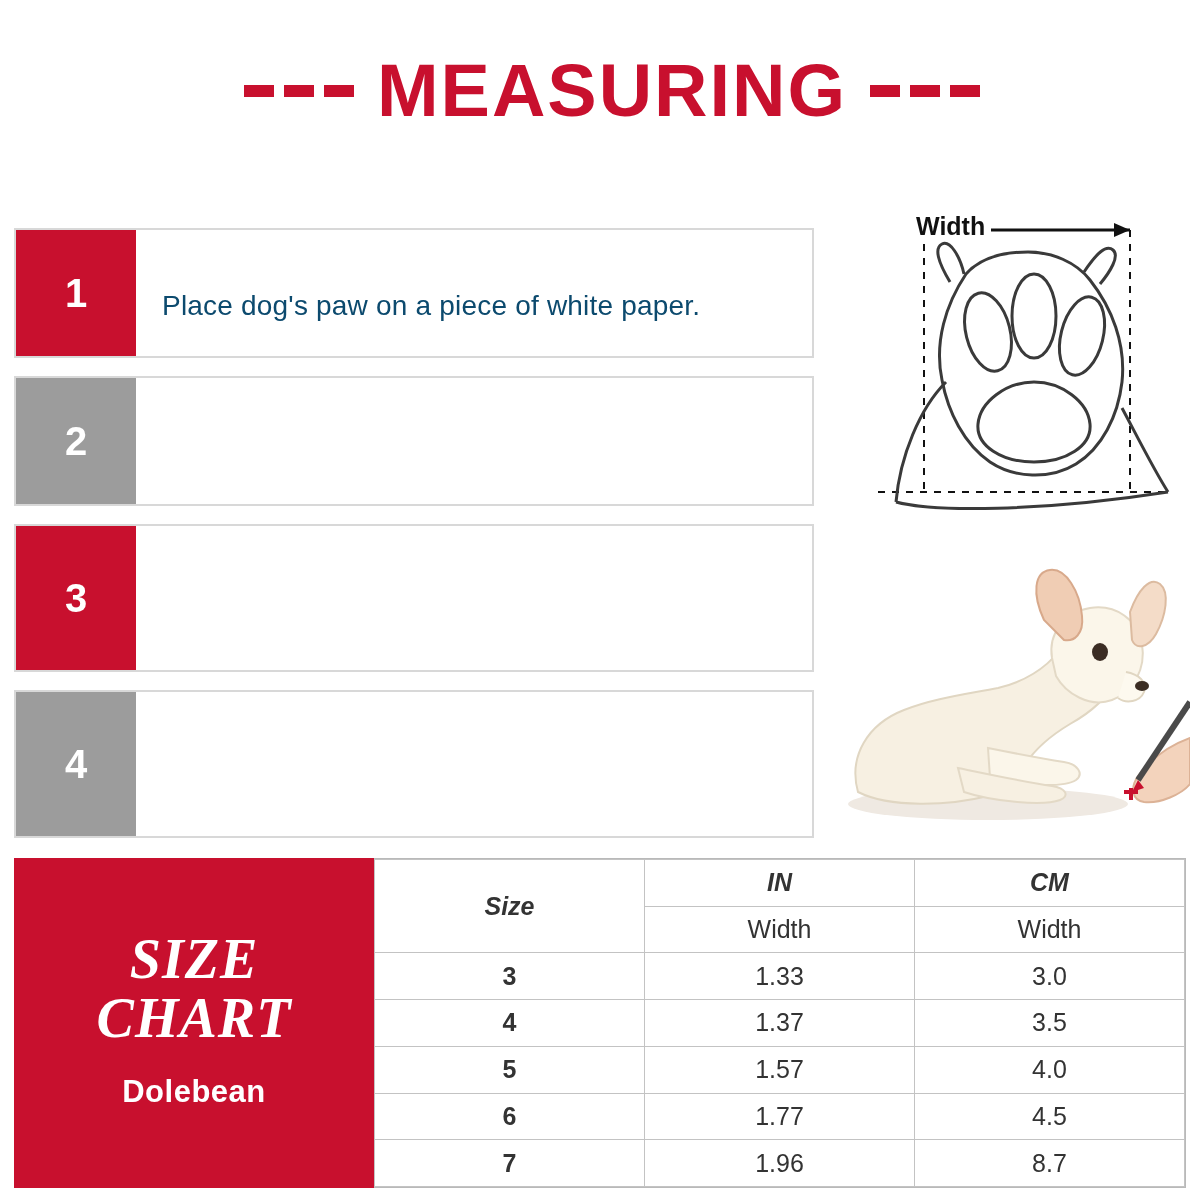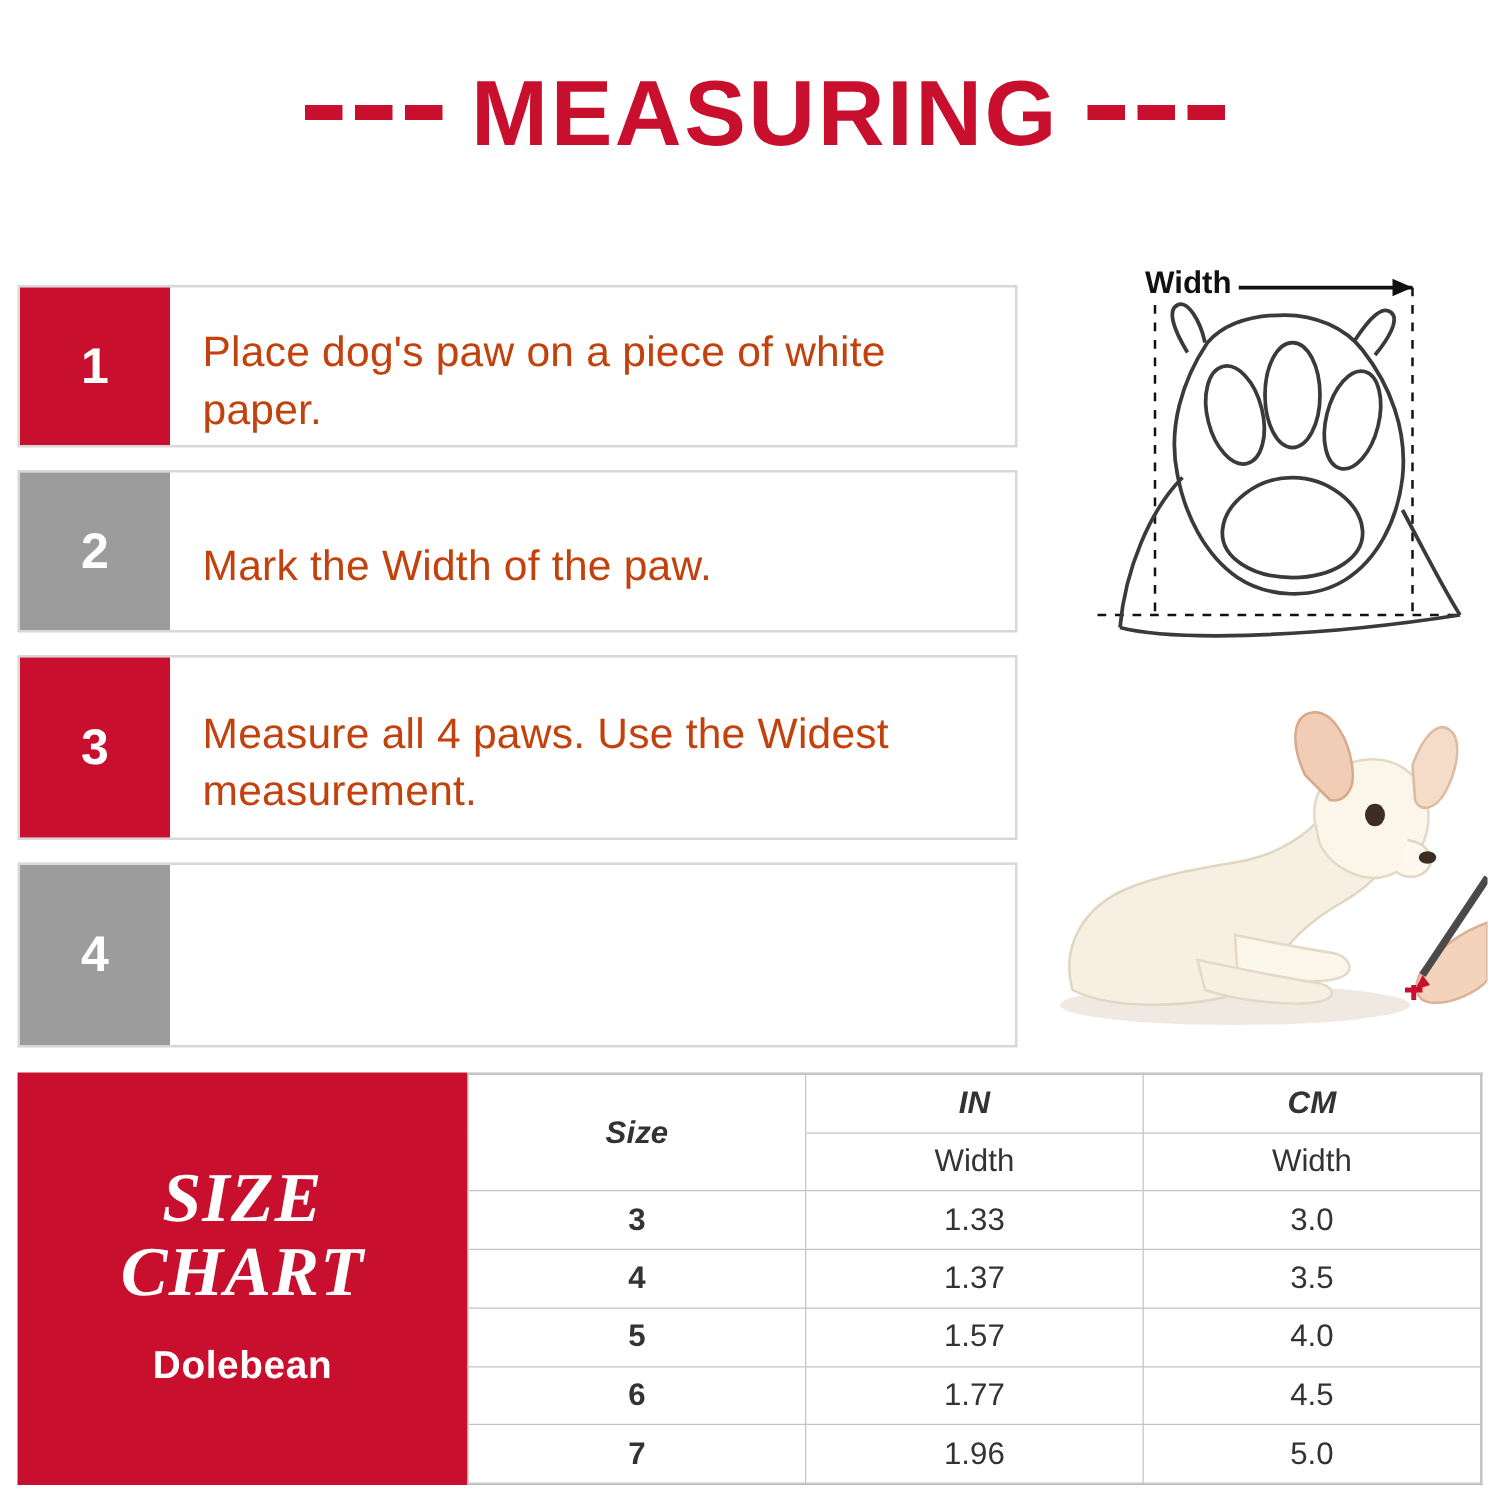--- a/index.html
+++ b/index.html
@@ -82,23 +82,23 @@
     font-weight: bold;
     font-family: "Liberation Sans", sans-serif;
   }
   .step.red .num { background: #C8102E; }
   .step.grey .num { background: #9C9C9C; }
   .step .txt {
     flex: 1;
     display: flex;
     align-items: center;
     padding: 0 26px;
-    font-size: 34px;
+    font-size: 28px;
     line-height: 1.35;
-    color: #c2410c;
+    color: #0c4a6e;
     letter-spacing: 0.2px;
     margin-top: 26px;
   }
   .step.h1 { height: 130px; }
   .step.h2 { height: 148px; }
 
   
   .illus {
     position: absolute;
     top: 212px;
@@ -215,26 +215,24 @@
 
   <div class="steps">
 
     <div class="step red h1">
       <div class="num">1</div>
       <div class="txt">Place dog's paw on a piece of white paper.</div>
     </div>
 
     <div class="step grey h1">
       <div class="num">2</div>
-      <div class="txt">Mark the Width of the paw.</div>
     </div>
 
     <div class="step red h2">
       <div class="num">3</div>
-      <div class="txt">Measure all 4 paws. Use the Widest measurement.</div>
     </div>
 
     <div class="step grey h2">
       <div class="num">4</div>
     </div>
 
   </div>
 
   <div class="illus">
 
@@ -348,21 +346,21 @@
           <td>4.0</td>
         </tr>
         <tr>
           <td class="cell-size">6</td>
           <td>1.77</td>
           <td>4.5</td>
         </tr>
         <tr>
           <td class="cell-size">7</td>
           <td>1.96</td>
-          <td>5.0</td>
+          <td>8.7</td>
         </tr>
       </tbody>
         </table>
     </div>
 
   </div>
 
 </div>
 
 </body></html>

